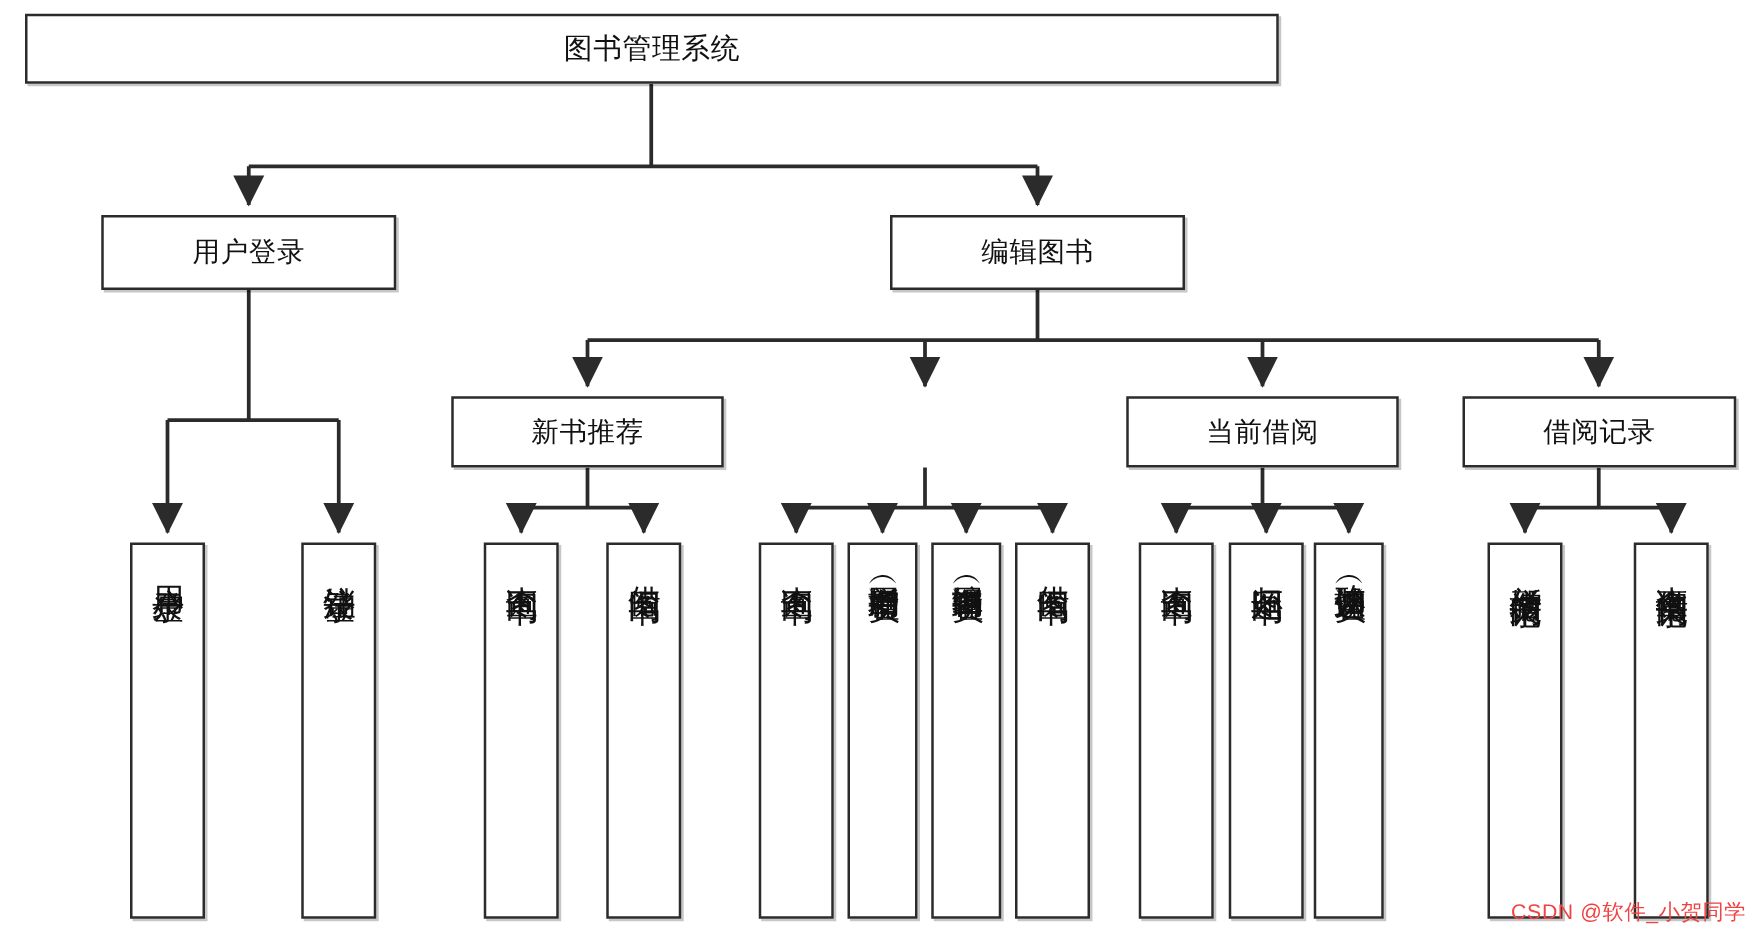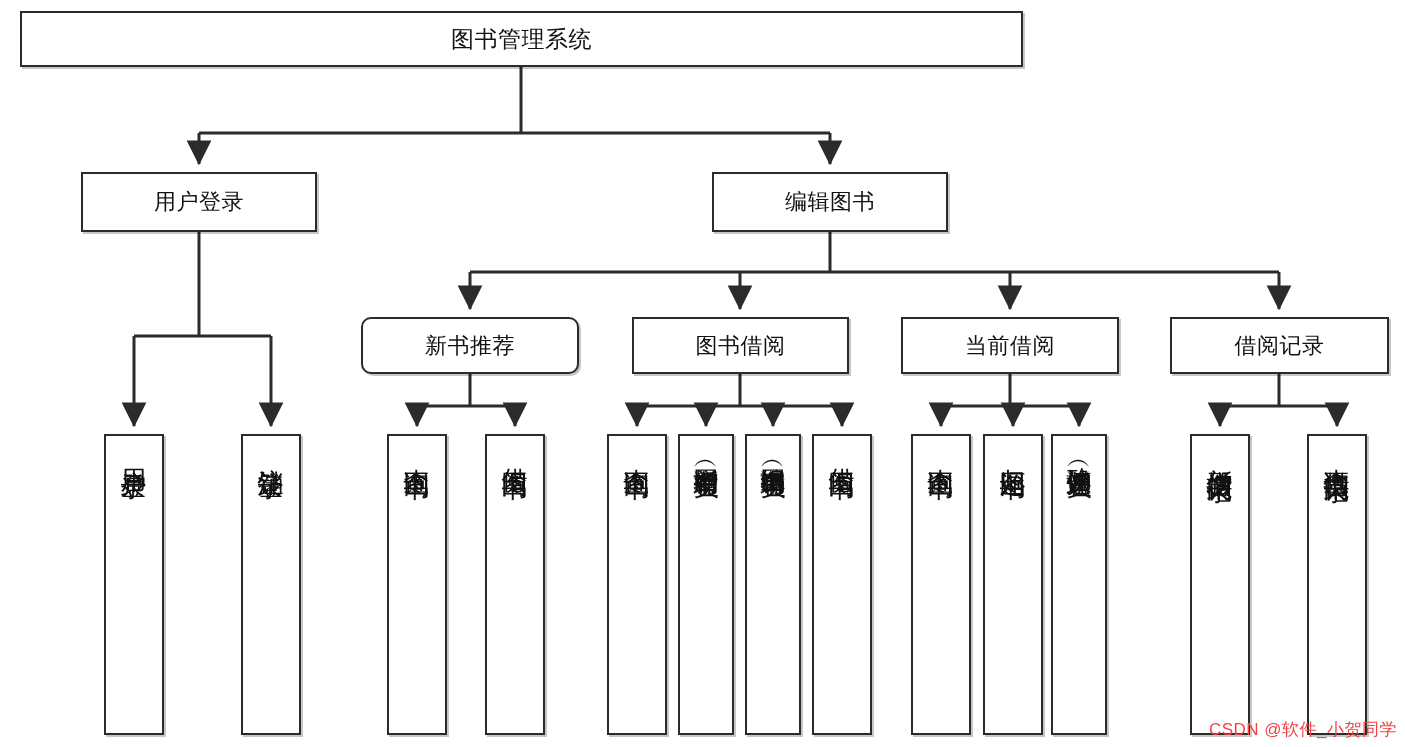--- a/index.html
+++ b/index.html
@@ -31,20 +31,21 @@
     align-items: center;
     justify-content: center;
     color: #111111;
     box-shadow: 2px 2px 0 rgba(0,0,0,0.22);
   }
   .node .lbl {
     display: block;
     text-align: center;
     line-height: 1.15;
     white-space: nowrap;
+    font-family: Liberation Serif, serif;
   }
   
   .node.horiz .lbl {
     font-size: 22px;
     letter-spacing: 0.5px;
   }
   .node.root .lbl { font-size: 23px; }
   
   .node.vert {
     align-items: flex-start;
@@ -132,25 +133,22 @@
     <span class="lbl">图书管理系统</span>
   </div>
 
   <div class="node horiz" style="left:81px; top:172px; width:236px; height:60px;">
     <span class="lbl">用户登录</span>
   </div>
   <div class="node horiz" style="left:712px; top:172px; width:236px; height:60px;">
     <span class="lbl">编辑图书</span>
   </div>
 
-  <div class="node horiz" style="left:361px; top:317px; width:218px; height:57px;border-radius:10px;">
+  <div class="node horiz" style="left:361px; top:317px; width:218px; height:57px;">
     <span class="lbl">新书推荐</span>
-  </div>
-  <div class="node horiz" style="left:632px; top:317px; width:217px; height:57px;">
-    <span class="lbl">图书借阅</span>
   </div>
   <div class="node horiz" style="left:1170px; top:317px; width:219px; height:57px;">
     <span class="lbl">借阅记录</span>
   </div>
   <div class="node horiz" style="left:901px; top:317px; width:218px; height:57px;">
     <span class="lbl">当前借阅</span>
   </div>
 
   <div class="node vert" style="left:104px; top:434px; width:60px; height:301px;">
     <span class="lbl">用户登录</span>

